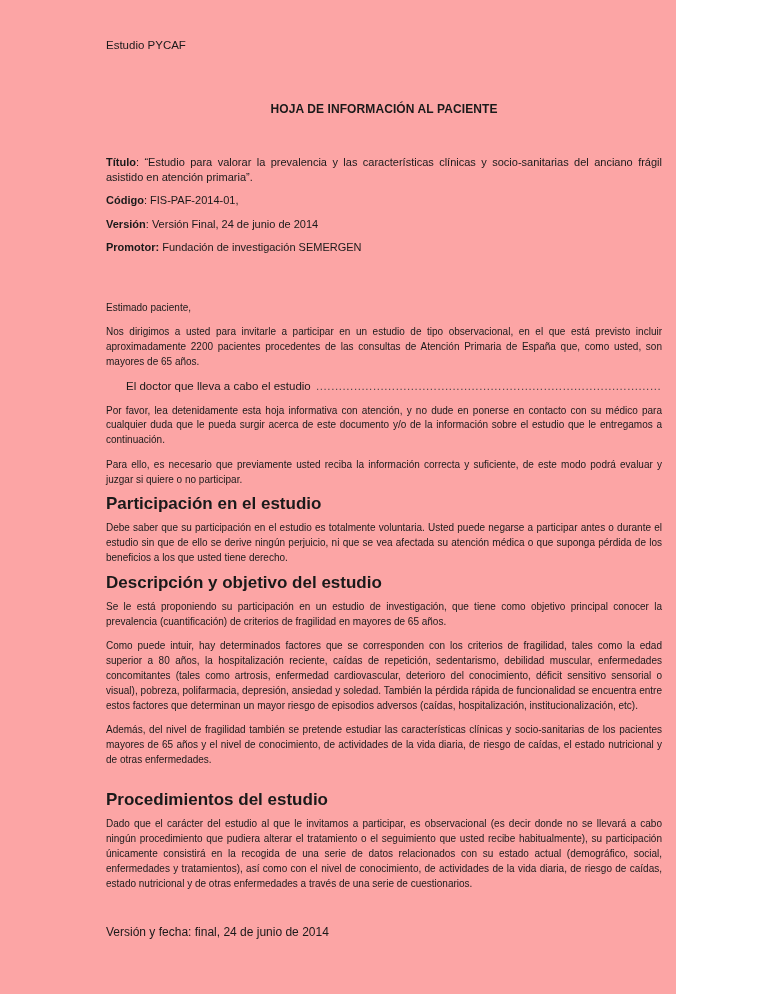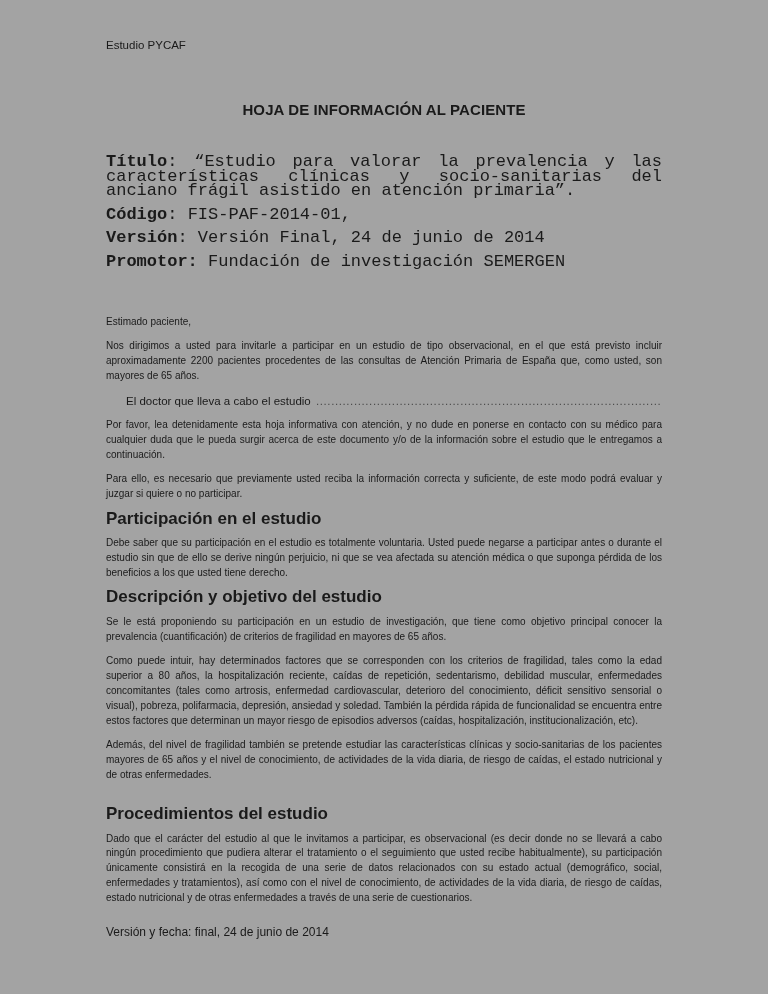--- a/index.html
+++ b/index.html
@@ -10,58 +10,57 @@
   }
   body {
     width: 768px;
     height: 994px;
     font-family: "Liberation Sans", sans-serif;
     color: #1a1a1a;
     -webkit-font-smoothing: antialiased;
   }
   .page {
     position: relative;
-    width: 768px;
+    width: 676px;
     height: 994px;
-    background: #a3a3a3;
+    background: #fca5a5;
     box-sizing: border-box;
     padding: 38px 106px 0 106px;
   }
   .doc-body {
     width: 556px;
   }
 
   
   .running-header {
     font-size: 11.5px;
     line-height: 15px;
     color: #1a1a1a;
     margin: 0 0 49px 0;
   }
 
   
   .doc-title {
-    font-size: 15px;
+    font-size: 12px;
     font-weight: bold;
     line-height: 15px;
     text-align: center;
     margin: 0 0 38px 0;
     letter-spacing: 0.1px;
   }
 
   
   .meta-block {
     margin: 0 0 46px 0;
   }
   .meta-row {
-    font-size: 17px;
+    font-size: 11px;
     line-height: 14.5px;
     margin: 0 0 9px 0;
     text-align: justify;
-    font-family: Liberation Mono, monospace;
   }
   .meta-row:last-child { margin-bottom: 0; }
   .meta-row .lbl { font-weight: bold; }
   .meta-title-row {
     text-align: justify;
     text-justify: inter-word;
   }
 
   
   p.para {

